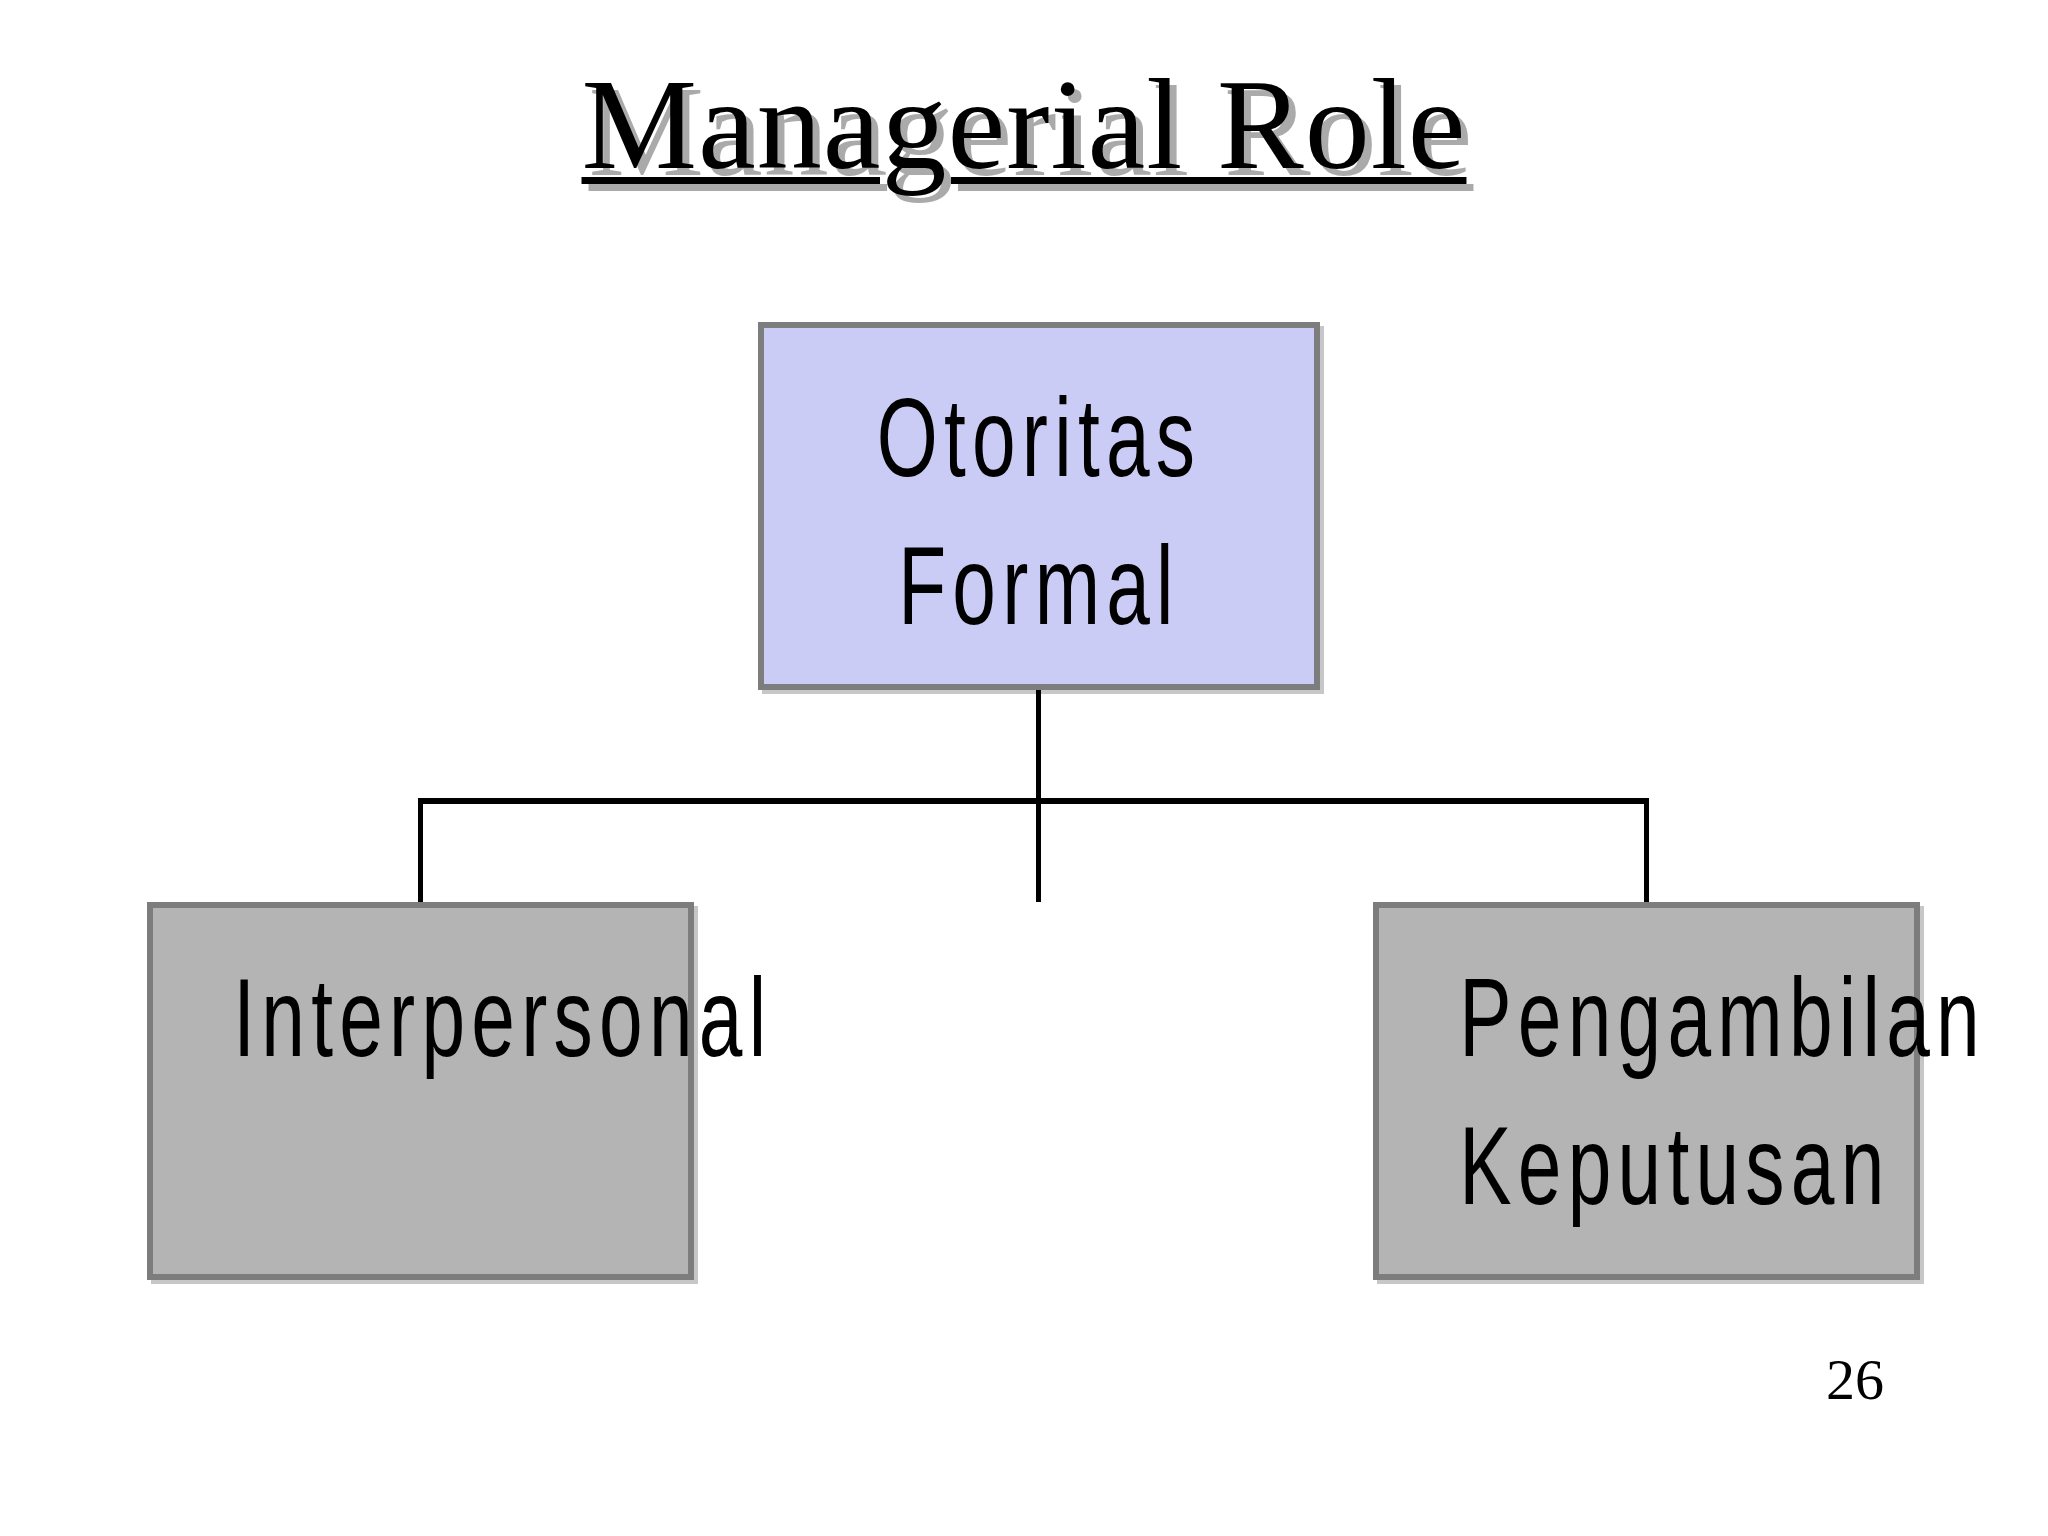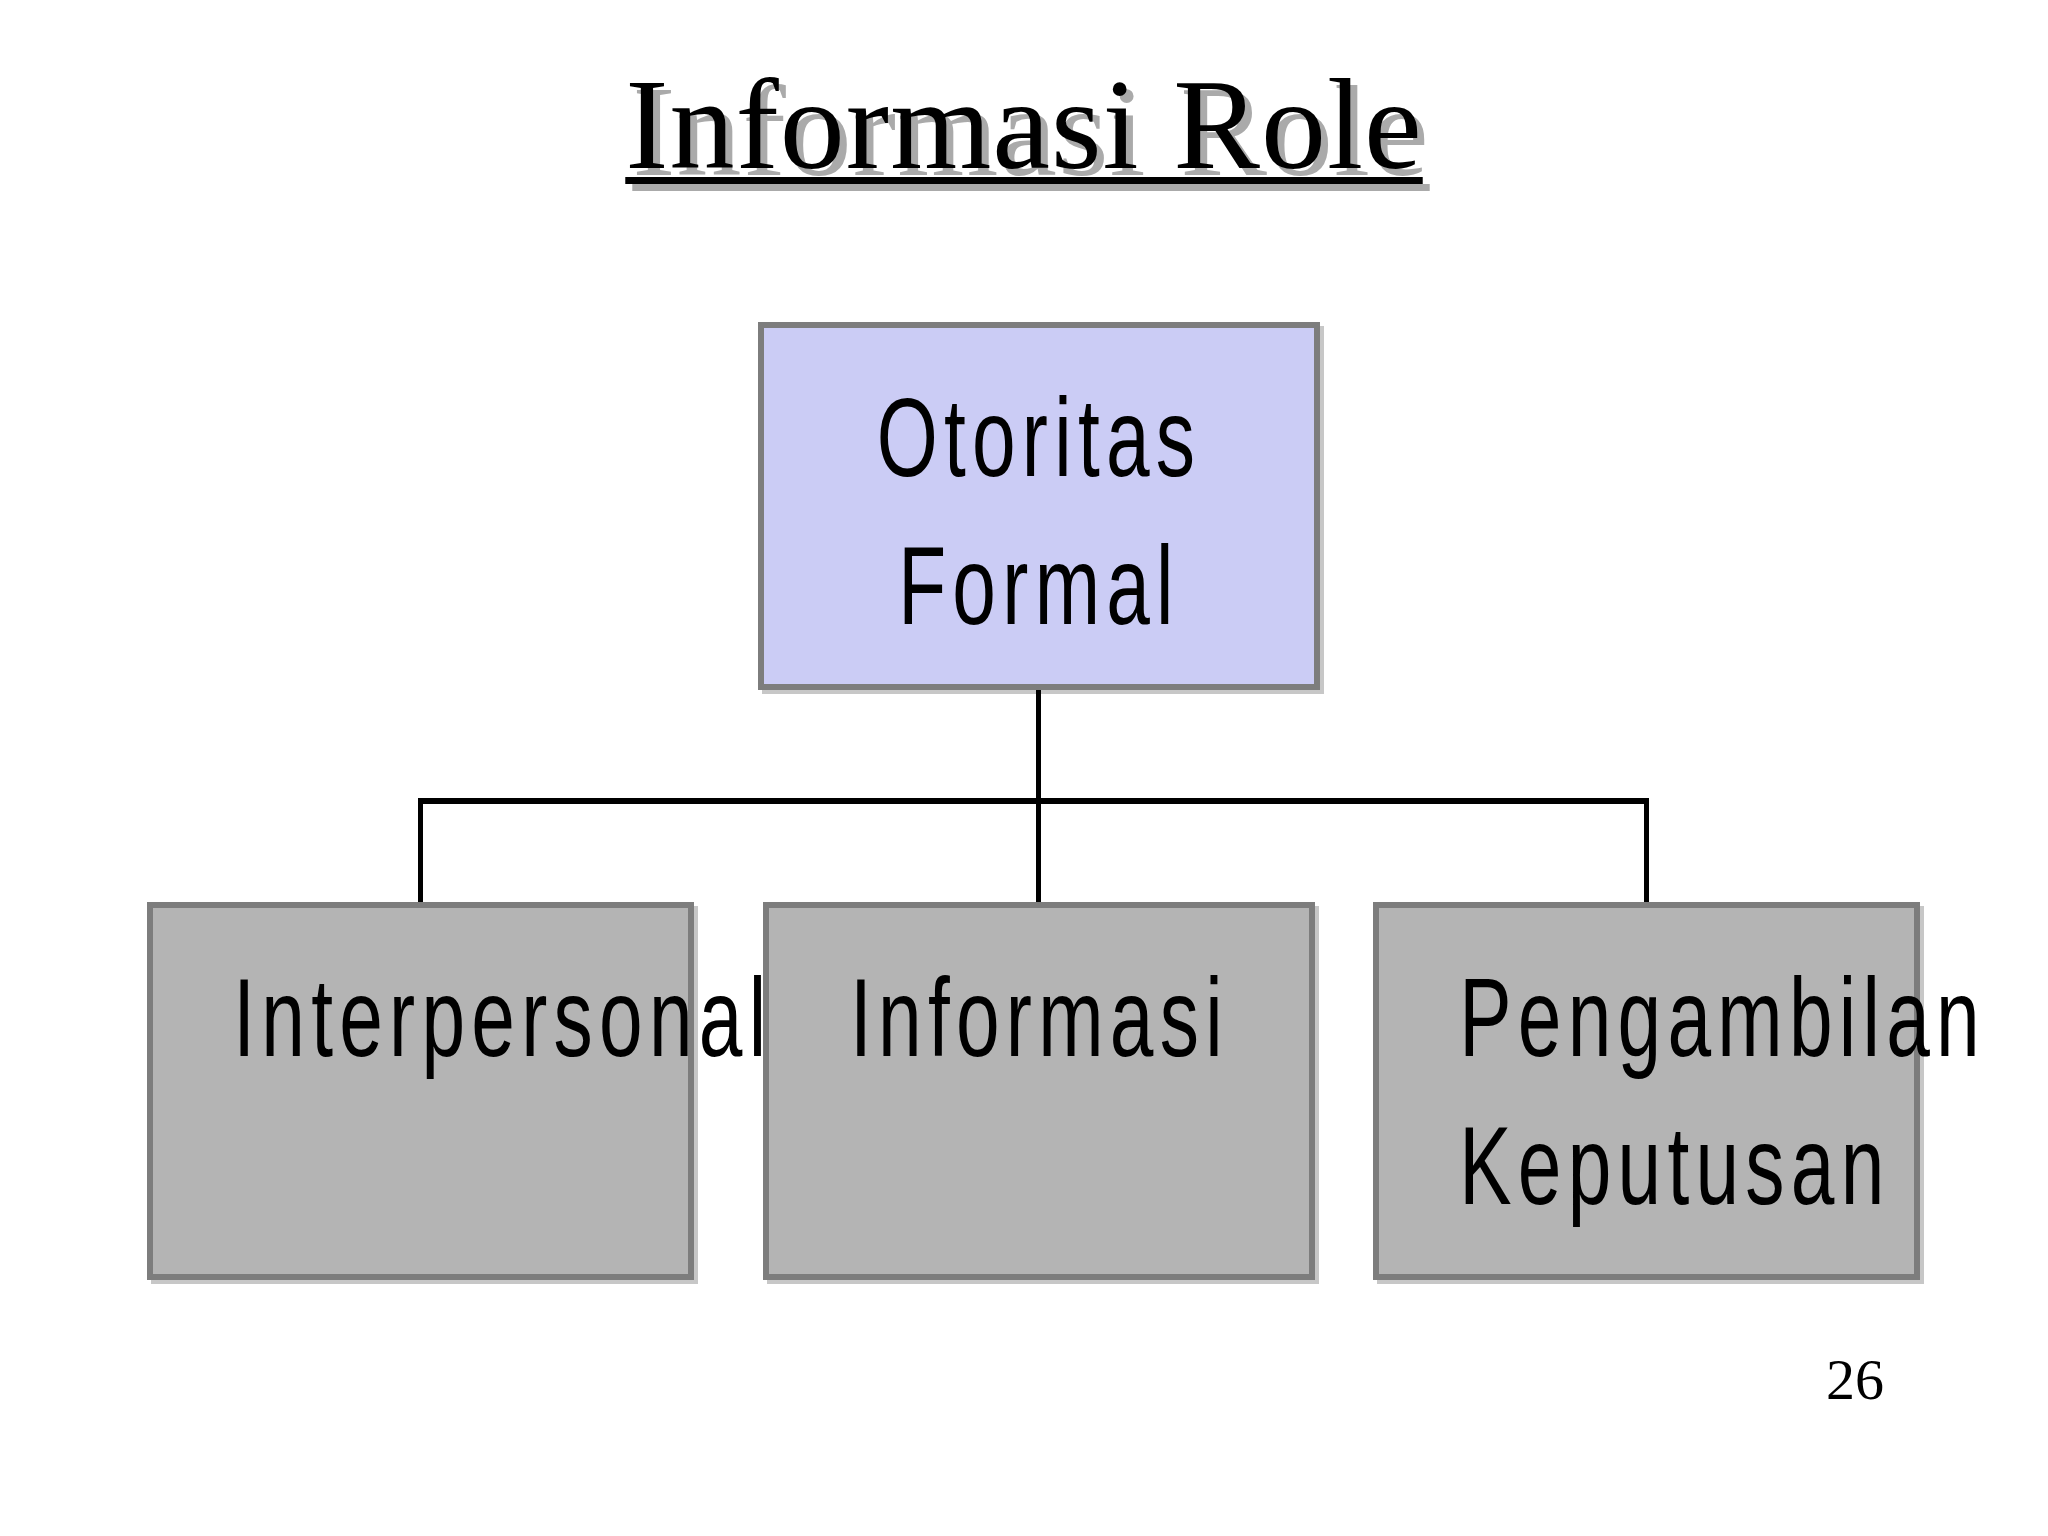--- a/index.html
+++ b/index.html
@@ -98,21 +98,21 @@
     line-height: 1.1;
     color: #000000;
   }
 </style>
 </head>
 <body>
 
 <div class="slide">
 
   <div class="title-wrap">
-    <h1 class="slide-title">Informasi Role</h1>
+    <h1 class="slide-title">Managerial Role</h1>
   </div>
 
   <div class="node root">
     <div class="box-label">
       <span class="line">Otoritas</span>
       <span class="line">Formal</span>
     </div>
   </div>
 
   <div class="connector conn-stem"></div>
@@ -120,25 +120,20 @@
   <div class="connector conn-drop-left"></div>
   <div class="connector conn-drop-middle"></div>
   <div class="connector conn-drop-right"></div>
 
   <div class="node child child-1">
     <div class="box-label">
       <span class="line">Interpersonal</span>
     </div>
   </div>
 
-  <div class="node child child-2">
-    <div class="box-label">
-      <span class="line">Informasi</span>
-    </div>
-  </div>
 
   <div class="node child child-3">
     <div class="box-label">
       <span class="line">Pengambilan</span>
       <span class="line">Keputusan</span>
     </div>
   </div>
 
   <div class="page-number">26</div>
 

